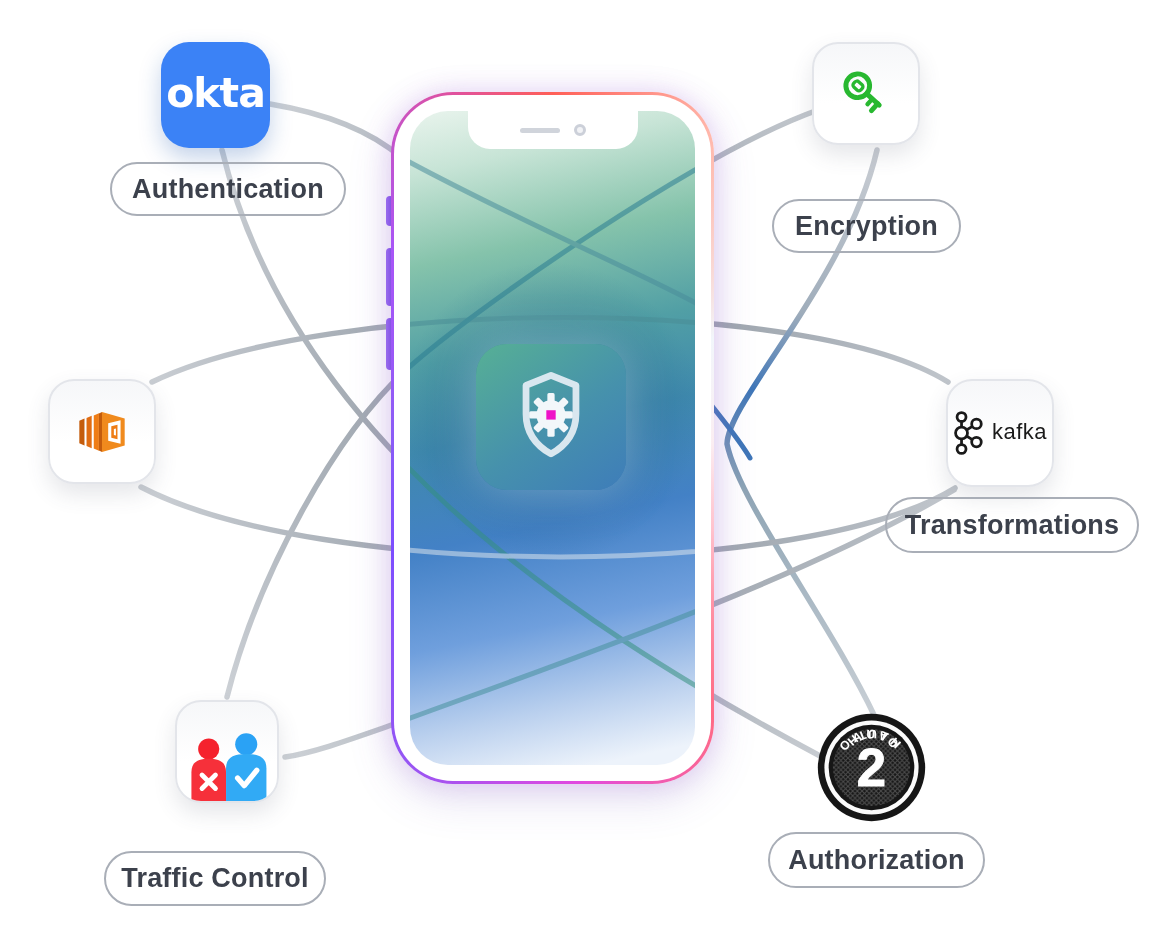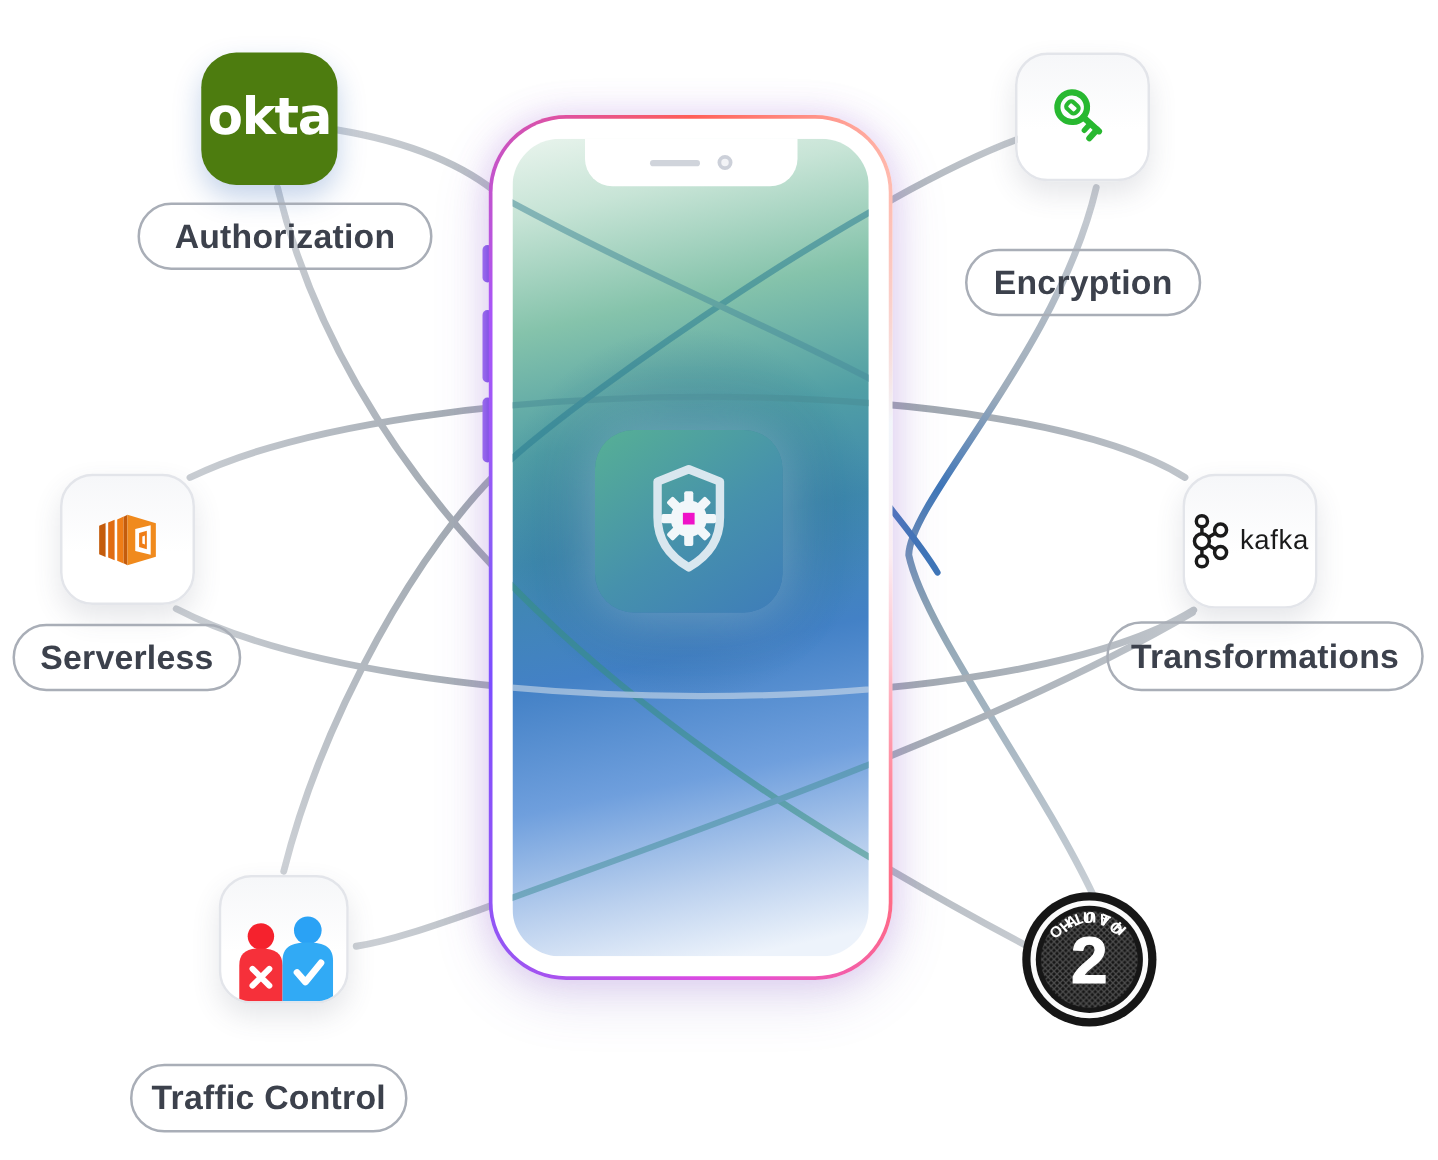--- a/index.html
+++ b/index.html
@@ -48,21 +48,21 @@
     box-shadow:0 0 46px rgba(235,250,255,.35);
     display:flex;align-items:center;justify-content:center;
   }
   
   .card{
     position:absolute;background:linear-gradient(180deg,#f6f7f9,#ffffff 60%);
     border:2px solid #e3e5ea;border-radius:26px;box-sizing:border-box;z-index:6;
     box-shadow:0 10px 22px rgba(70,80,100,.14);
     display:flex;align-items:center;justify-content:center;overflow:hidden;
   }
-  .okta-card{background:#4d7c0f;border:none;box-shadow:0 10px 22px rgba(20,80,170,.25);}
+  .okta-card{background:#3b82f6;border:none;box-shadow:0 10px 22px rgba(20,80,170,.25);}
   .okta-text{color:#ffffff;font-family:"DejaVu Sans",sans-serif;font-weight:bold;
     font-size:41px;letter-spacing:-1px;padding-bottom:4px;}
   .kafka-wrap{display:flex;align-items:center;gap:7px;}
   .kafka-text{color:#1a1a1a;font-size:22px;font-weight:400;letter-spacing:.5px;padding-bottom:2px;}
   .badge{position:absolute;z-index:6;}
   
   .pill{
     position:absolute;border:2px solid #a9aeb7;border-radius:30px;box-sizing:border-box;z-index:6;
     display:flex;align-items:center;justify-content:center;
     font-size:27px;font-weight:bold;color:#3c414c;letter-spacing:.2px;background:transparent;
@@ -146,21 +146,21 @@
         </g>
       </g>
       <rect x="45.5" y="45.5" width="9" height="9" fill="#ef12c8"></rect>
     </svg>
   </div>
 
   <div class="card okta-card" style="left:161px;top:42px;width:109px;height:106px;border-radius:28px;">
     <span class="okta-text">okta</span>
   </div>
   <div class="pill" style="left:110px;top:162px;width:236px;height:54px;">
-    <span>Authorization</span>
+    <span>Authentication</span>
   </div>
 
   <div class="card" style="left:812px;top:42px;width:108px;height:103px;">
     <svg width="66" height="66" viewBox="0 0 64 64" aria-hidden="true">
       <g transform="rotate(42 24 24)" fill="none" stroke="#28b830" stroke-linecap="round" stroke-linejoin="round">
         <circle cx="24" cy="24" r="11.5" stroke-width="4.8"></circle>
         <rect x="19.5" y="20.5" width="9.5" height="7" rx="2.5" stroke-width="3.2"></rect>
         <path d="M35.5 24 H52" stroke-width="4.8"></path>
         <path d="M43 24 V31" stroke-width="4.2"></path>
         <path d="M50 24 V33" stroke-width="4.8"></path>
@@ -175,23 +175,20 @@
     <svg width="66" height="66" viewBox="0 0 64 64" aria-hidden="true">
       <path d="M10 21 l5 -2.2 v26.4 l-5 -2.2 z" fill="#c45c0c"></path>
       <path d="M17 18.5 l5 -2.2 v31.4 l-5 -2.2 z" fill="#e06c12"></path>
       <path d="M24 16 l5 -2.2 v36.4 l-5 -2.2 z" fill="#ef7d16"></path>
       <path d="M32 12.5 l-3 1.5 v36 l3 1.5 z" fill="#c45c0c"></path>
       <path d="M32 12.5 l22 6.5 v26 l-22 6.5 z" fill="#f08a1d"></path>
       <path d="M38 23.5 l12 -3 v23 l-12 -3 z" fill="#ffffff"></path>
       <path d="M41 26.5 l6 -1.6 v14.2 l-6 -1.6 z" fill="#ef7d16"></path>
       <path d="M43.5 29.2 l2 -0.6 v6.8 l-2 -0.6 z" fill="#ffffff"></path>
     </svg>
-  </div>
-  <div class="pill" style="left:10px;top:499px;width:183px;height:54px;">
-    <span>Serverless</span>
   </div>
 
   <div class="card" style="left:946px;top:379px;width:108px;height:108px;">
     <div class="kafka-wrap">
       <svg width="32" height="50" viewBox="0 0 30 46" aria-hidden="true">
         <g stroke="#1a1a1a" stroke-width="2.6" fill="#ffffff">
           <path d="M8 12 V35" fill="none"></path>
           <path d="M8 23 L22 14.5 M8 23 L22 31.5" fill="none"></path>
           <circle cx="8" cy="8" r="4.2"></circle>
           <circle cx="8" cy="23" r="5.6"></circle>
@@ -240,14 +237,17 @@
       <circle cx="60" cy="60" r="41" fill="url(#hatch)"></circle>
       <text font-size="13" font-weight="bold" fill="#ffffff" letter-spacing="4" font-family="Liberation Sans,sans-serif">
         <textPath href="#arcT" startOffset="50%" text-anchor="middle">OAUTH</textPath>
       </text>
       <text font-size="13" font-weight="bold" fill="#ffffff" letter-spacing="4" font-family="Liberation Sans,sans-serif">
         <textPath href="#arcB" startOffset="50%" text-anchor="middle">OAUTH</textPath>
       </text>
       <text x="60" y="80" text-anchor="middle" font-size="56" font-weight="bold" fill="#ffffff" font-family="Liberation Sans,sans-serif" stroke="#ffffff" stroke-width="1">2</text>
     </svg>
   </div>
+  <div class="pill" style="left:768px;top:832px;width:217px;height:56px;">
+    <span>Authorization</span>
+  </div>
 
 </div>
 
 </body></html>

